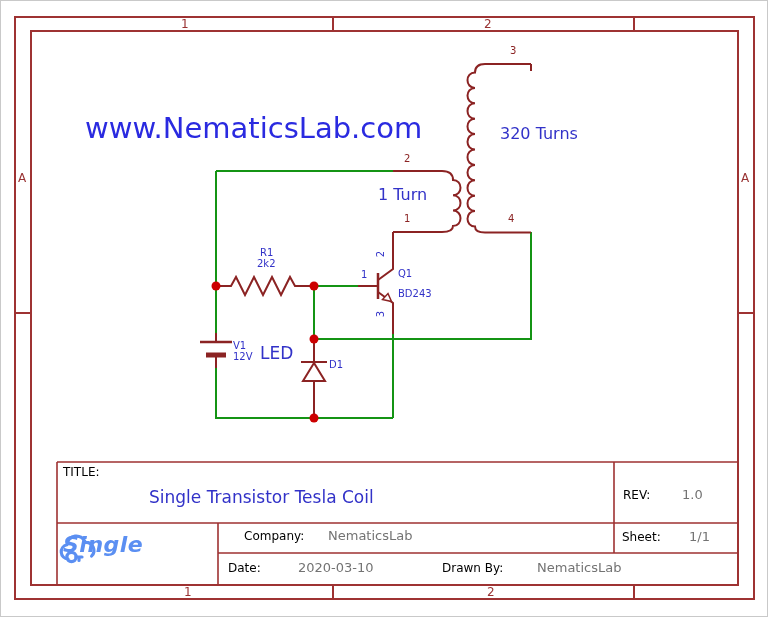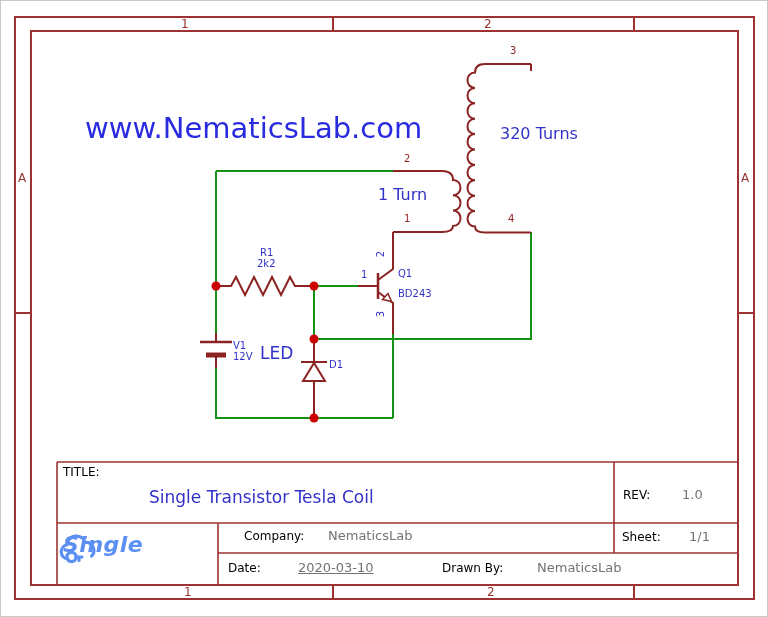--- a/index.html
+++ b/index.html
@@ -127,21 +127,21 @@
   <div class="t tb-label" style="left:622px;top:488px;">REV:</div>
   <div class="t tb-value" style="left:681px;top:487px;">1.0</div>
 
   <div class="t tb-label" style="left:227px;top:529px;margin-left:16px;">Company:</div>
   <div class="t tb-value" style="left:327px;top:528px;">NematicsLab</div>
 
   <div class="t tb-label" style="left:621px;top:530px;">Sheet:</div>
   <div class="t tb-value" style="left:688px;top:529px;">1/1</div>
 
   <div class="t tb-label" style="left:227px;top:561px;">Date:</div>
-  <div class="t tb-value" style="left:297px;top:560px;text-decoration:underline;">2020-03-10</div>
+  <div class="t tb-value" style="left:297px;top:560px;">2020-03-10</div>
   <div class="t tb-label" style="left:441px;top:561px;">Drawn By:</div>
   <div class="t tb-value" style="left:536px;top:560px;">NematicsLab</div>
 
   <div class="logo">
     <svg width="42" height="36" viewBox="0 0 42 36">
       <g stroke="#5b8ff2" stroke-width="3.2" fill="none" stroke-linecap="round">
         <path d="M9 27 a7.2 7.2 0 0 1 -1.2 -14.2 a9.6 9.6 0 0 1 18.6 -2.4 a8 8 0 0 1 6.2 13.6"></path>
         <circle cx="12.5" cy="25" r="4.6"></circle>
         <path d="M17 25 h6 M20 25 v3.4"></path>
       </g>

